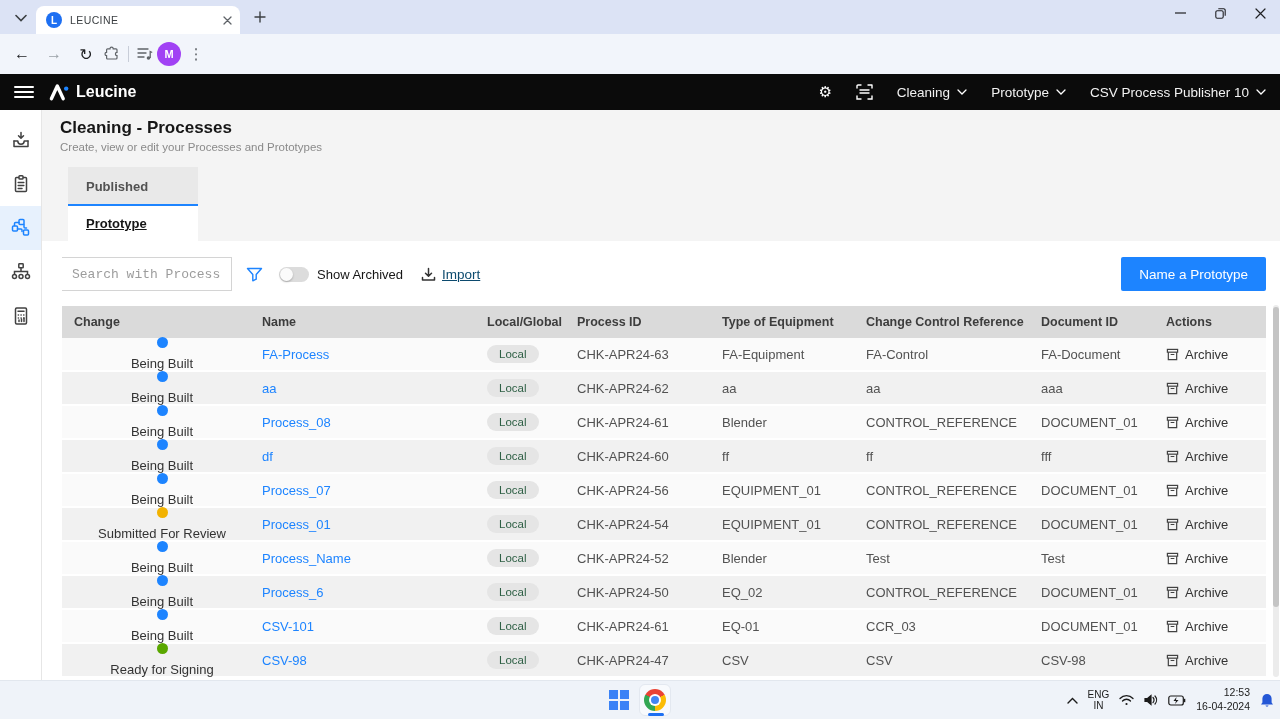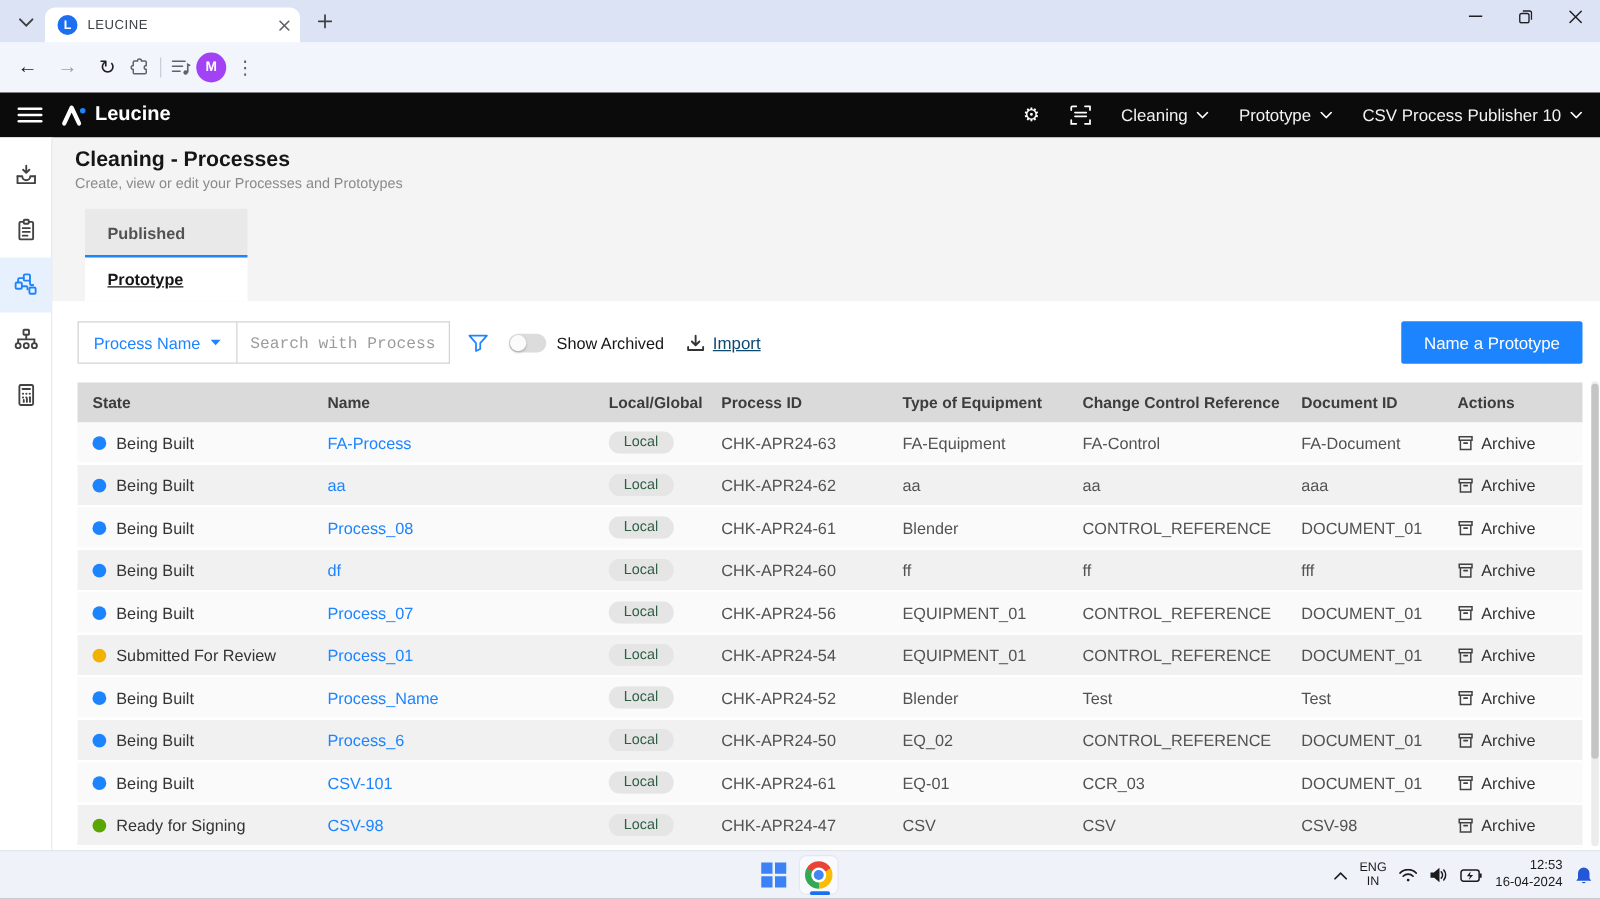--- a/index.html
+++ b/index.html
@@ -67,21 +67,21 @@
   
   .table { margin-top:15px; width:1204px; }
   .trow { display:grid; grid-template-columns:188px 225px 90px 145px 144px 175px 125px 1fr; align-items:center; }
   .thead { background:#dadada; height:32px; }
   .thead .cell { font-size:12.5px; font-weight:bold; color:#3d3d3d; }
   .cell { padding-left:12px; font-size:13px; color:#525252; white-space:nowrap; overflow:hidden; }
   .tbody .trow { height:34px; }
   .tbody .trow:nth-child(odd) { background:#fafafa; }
   .tbody .trow:nth-child(even) { background:#f1f1f1; }
   .tbody .trow { border-bottom:2px solid #fff; }
-  .state-cell { display:flex; align-items:center; gap:8px; color:#333; }
+  .state-cell { display:flex; align-items:center; gap:8px; color:#333;flex-direction:column; }
   .dot { width:11px; height:11px; border-radius:50%; flex:none; }
   .name-link { color:#1d84ff; }
   .badge { display:inline-block; background:#e5e5e5; color:#2d5f44; font-size:11.5px; padding:3px 12px; border-radius:10px; }
   .action-cell { display:flex; align-items:center; gap:6px; color:#333; }
 
   .scrollbar { position:absolute; top:64px; right:1px; width:6px; height:372px; background:#ececec; border-radius:3px; }
   .scrollbar .thumb { position:absolute; top:2px; left:0; width:6px; height:300px; background:#c4c4c4; border-radius:3px; }
 
   .pagination { height:38px; display:flex; flex-direction:column; align-items:center; justify-content:center; gap:3px; }
   .page-num { font-size:14px; color:#333; }
@@ -266,26 +266,20 @@
         <div class="page-title">Cleaning - Processes</div>
         <div class="page-sub">Create, view or edit your Processes and Prototypes</div>
         <div class="tabsrow">
           <div class="ptab">Published</div>
           <div class="ptab active">Prototype</div>
         </div>
       </div>
 
       <div class="panel">
         <div class="controls">
-          <div class="field-dd">
-            <span>Process Name</span>
-            <svg width="9" height="6" viewBox="0 0 9 6">
-                <path d="M0.5 0.8 L4.5 5.2 L8.5 0.8 Z" fill="#1d84ff"></path>
-              </svg>
-          </div>
           <div class="search-box">
             <input type="text" placeholder="Search with Process Na..." style="">
           </div>
           <span class="funnel">
             <svg width="17" height="15" viewBox="0 0 17 15" fill="none" stroke="#1d84ff" stroke-width="1.4" stroke-linejoin="round">
                 <path d="M1.5 1.5 H15.5 L10.2 7.5 V12.2 L6.8 13.8 V7.5 Z"></path>
               </svg>
           </span>
           <div class="toggle">
               <div class="knob"></div>
@@ -296,21 +290,21 @@
                 <path d="M7.5 1.5 V9 M4.5 6.2 L7.5 9.2 L10.5 6.2"></path>
                 <path d="M1.5 10.5 V13 H13.5 V10.5"></path>
               </svg>
             <span>Import</span>
           </div>
           <button class="primary-btn">Name a Prototype</button>
         </div>
 
         <div class="table">
           <div class="trow thead">
-              <div class="cell">State</div>
+              <div class="cell">Change</div>
               <div class="cell">Name</div>
               <div class="cell">Local/Global</div>
               <div class="cell">Process ID</div>
               <div class="cell">Type of Equipment</div>
               <div class="cell">Change Control Reference</div>
               <div class="cell">Document ID</div>
               <div class="cell">Actions</div>
             </div>
           <div class="tbody">
               <div class="trow">

